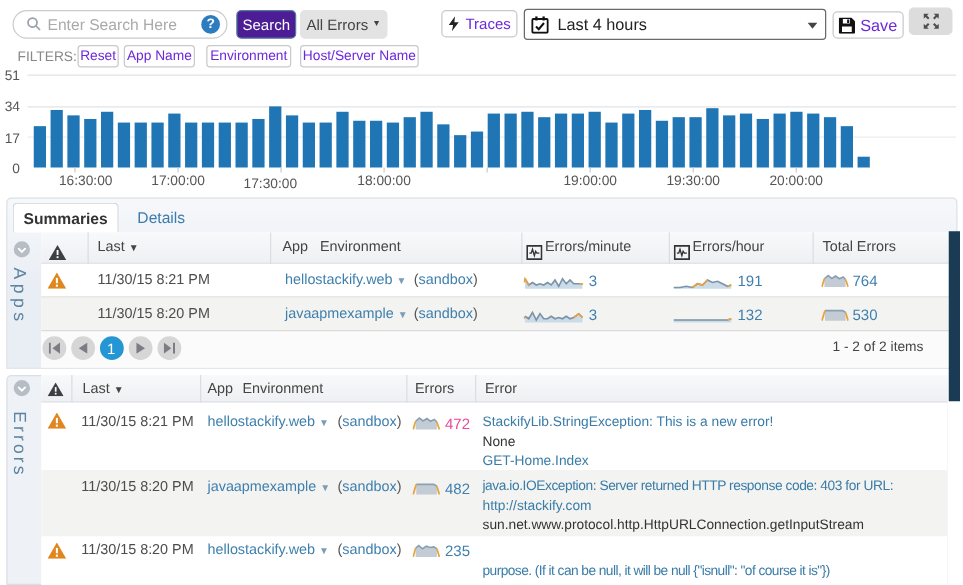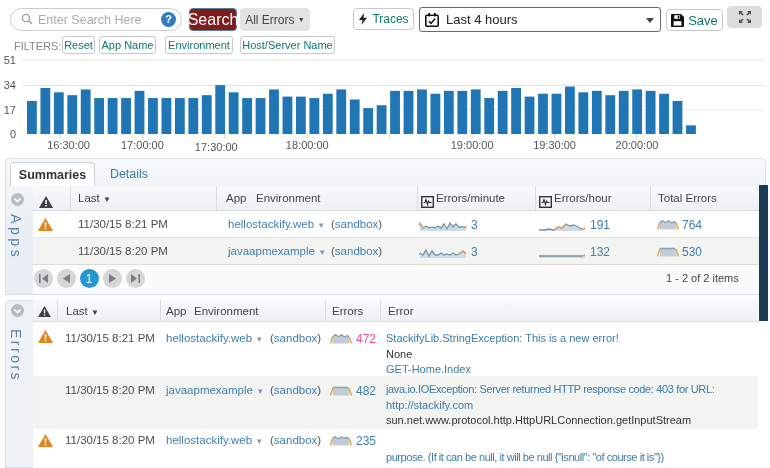--- a/index.html
+++ b/index.html
@@ -1,35 +1,35 @@
 <!DOCTYPE html>
 <html><head>
 <meta charset="utf-8">
 <style>
   * { margin:0; padding:0; box-sizing:border-box; }
   html,body { width:770px; height:468px; background:#fff; font-family:"Liberation Sans", sans-serif; }
   #page { position:relative; width:770px; height:468px; overflow:hidden; background:#fff; }
   .abs { position:absolute; }
-  .btn { position:absolute; border:1px solid #c9c9c9; border-radius:4px; background:#fff; color:#0f766e; display:flex; align-items:center; justify-content:center; }
+  .btn { position:absolute; border:1px solid #c9c9c9; border-radius:4px; background:#fff; color:#6d28d9; display:flex; align-items:center; justify-content:center; }
 </style>
 </head>
 <body>
 <div id="page">
 
   <div class="abs" id="topbar" style="left:0;top:0;width:770px;height:56px;">
 
     <div class="abs" style="left:10px;top:8px;width:172px;height:23px;border:1px solid #ccc;border-radius:12px;background:#fff;"></div>
     <svg class="abs" style="left:21px;top:13px;" width="12" height="12" viewBox="0 0 12 12">
       <circle cx="5" cy="5" r="3.6" fill="none" stroke="#9aa0a6" stroke-width="1.4"></circle>
       <line x1="7.8" y1="7.8" x2="11" y2="11" stroke="#9aa0a6" stroke-width="1.4"></line>
     </svg>
     <div class="abs" style="left:38px;top:13px;font-size:12.5px;color:#aaa;">Enter Search Here</div>
     <div class="abs" style="left:161px;top:11.5px;width:15px;height:15px;border-radius:50%;background:#2e7cc0;color:#fff;font-size:11px;font-weight:bold;text-align:center;line-height:15px;">?</div>
 
-    <div class="btn" style="left:189px;top:8px;width:48px;height:23px;background:#7f1d1d;border-color:#517d9a;color:#fff;font-size:16px;">Search</div>
+    <div class="btn" style="left:189px;top:8px;width:48px;height:23px;background:#4c1d95;border-color:#517d9a;color:#fff;font-size:12px;">Search</div>
 
     <div class="btn" style="left:240px;top:8px;width:70px;height:23px;background:#e3e3e3;border-color:#e3e3e3;font-size:12px;color:#444;">All Errors&nbsp;<span style="font-size:7px;">▼</span></div>
 
     <div class="btn" style="left:353px;top:8px;width:61px;height:22px;font-size:12px;">
       <svg width="10" height="12" viewBox="0 0 10 12" style="margin-right:4px;">
           <path d="M6 0 L1 7 L4.5 7 L3.5 12 L9 4.8 L5.5 4.8 Z" fill="#222"></path>
         </svg>Traces</div>
 
     <div class="abs" style="left:419px;top:7px;width:242px;height:25px;border:1px solid #6a6a6a;border-radius:3px;background:#fff;"></div>
     <svg class="abs" style="left:425px;top:13px;" width="14" height="14" viewBox="0 0 14 14">

